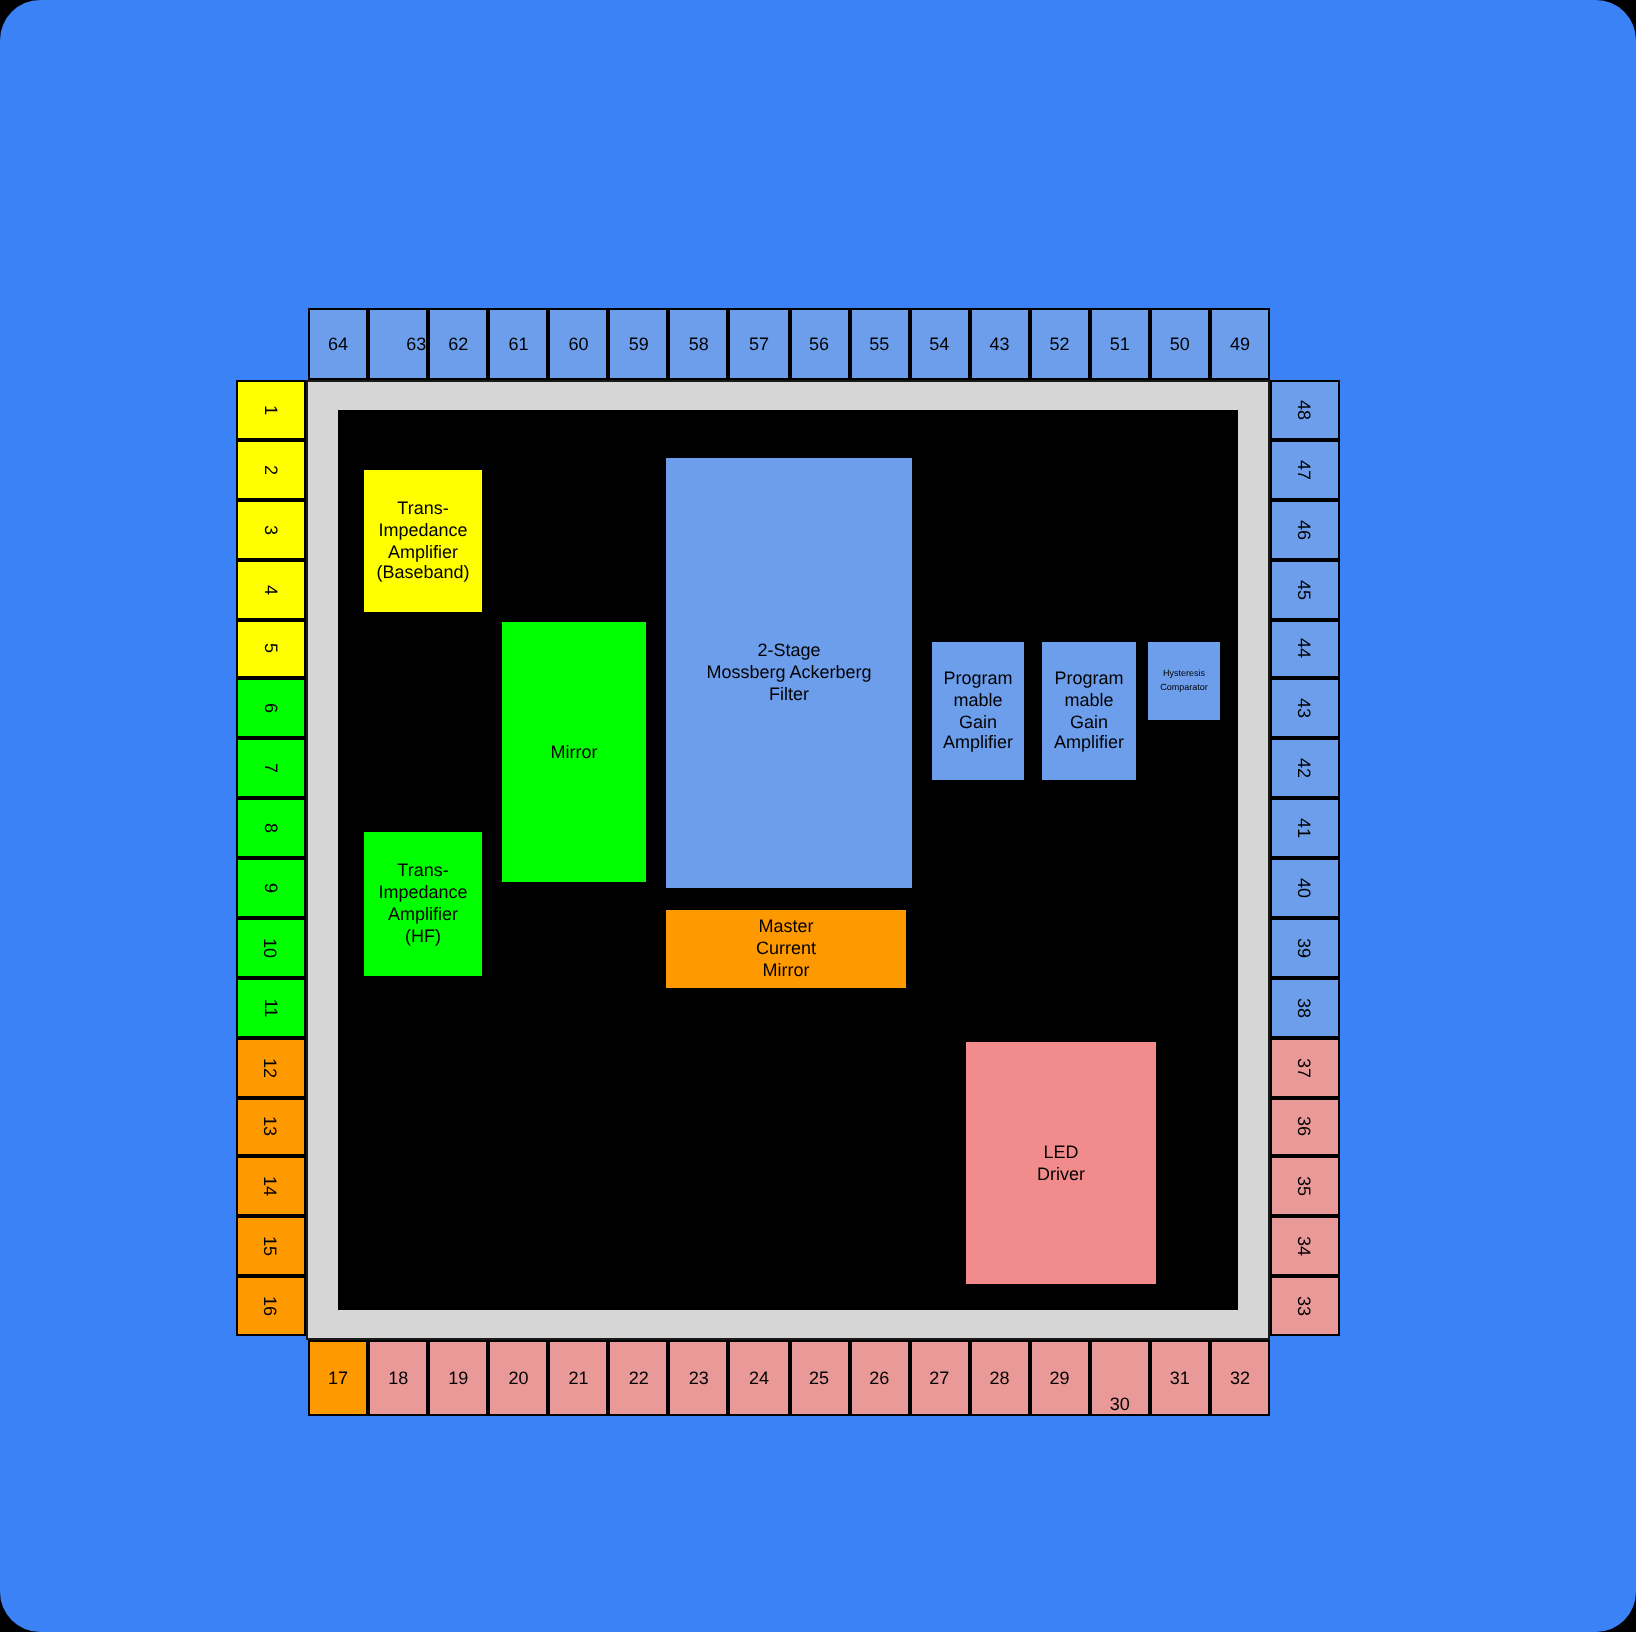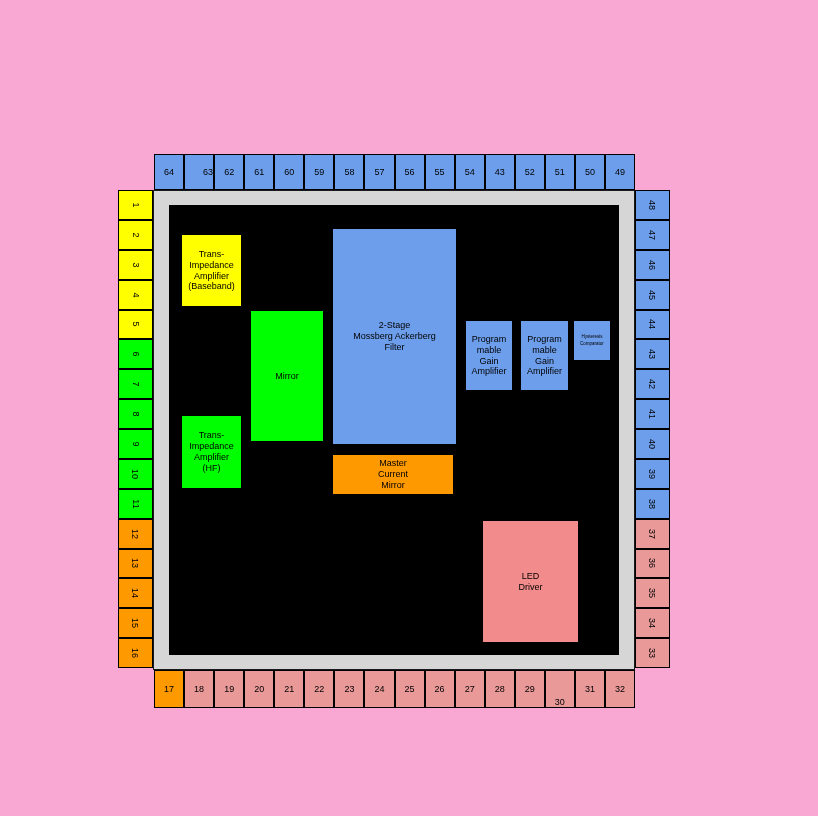--- a/index.html
+++ b/index.html
@@ -1,17 +1,17 @@
 <!DOCTYPE html>
 <html><head>
 <meta charset="utf-8">
 <style>
   html,body{margin:0;padding:0;background:#000;}
-  .stage{position:relative;width:818px;height:816px;background:#f9a8d4;overflow:hidden;
-         font-family:"Liberation Sans",sans-serif;color:#000;}
+  .stage{position:relative;width:818px;height:816px;background:#3b82f6;overflow:hidden;
+         font-family:"Liberation Sans",sans-serif;color:#000;border-radius:20px;}
   .frame{position:absolute;left:153px;top:190px;width:482px;height:480px;
          background:#d6d6d6;border:1px solid #1a1a1a;box-sizing:border-box;}
   .die{position:absolute;left:169px;top:205px;width:450px;height:450px;background:#000;}
 
   .pin-row,.pin-col{position:absolute;display:flex;}
   .pin-row{flex-direction:row;}
   .pin-col{flex-direction:column;}
   .pin-row-top{left:154px;top:154px;width:481px;height:36px;}
   .pin-row-bottom{left:154px;top:670px;width:481px;height:38px;}
   .pin-col-left{left:118px;top:190px;width:35px;height:478px;}

